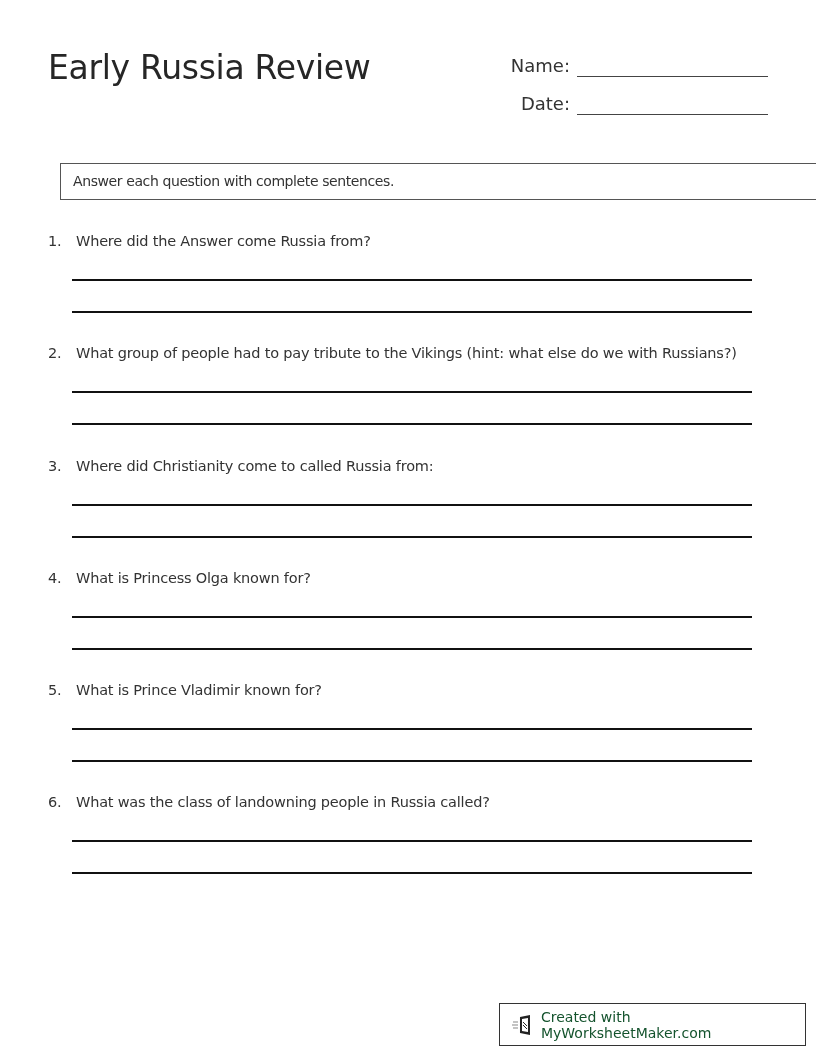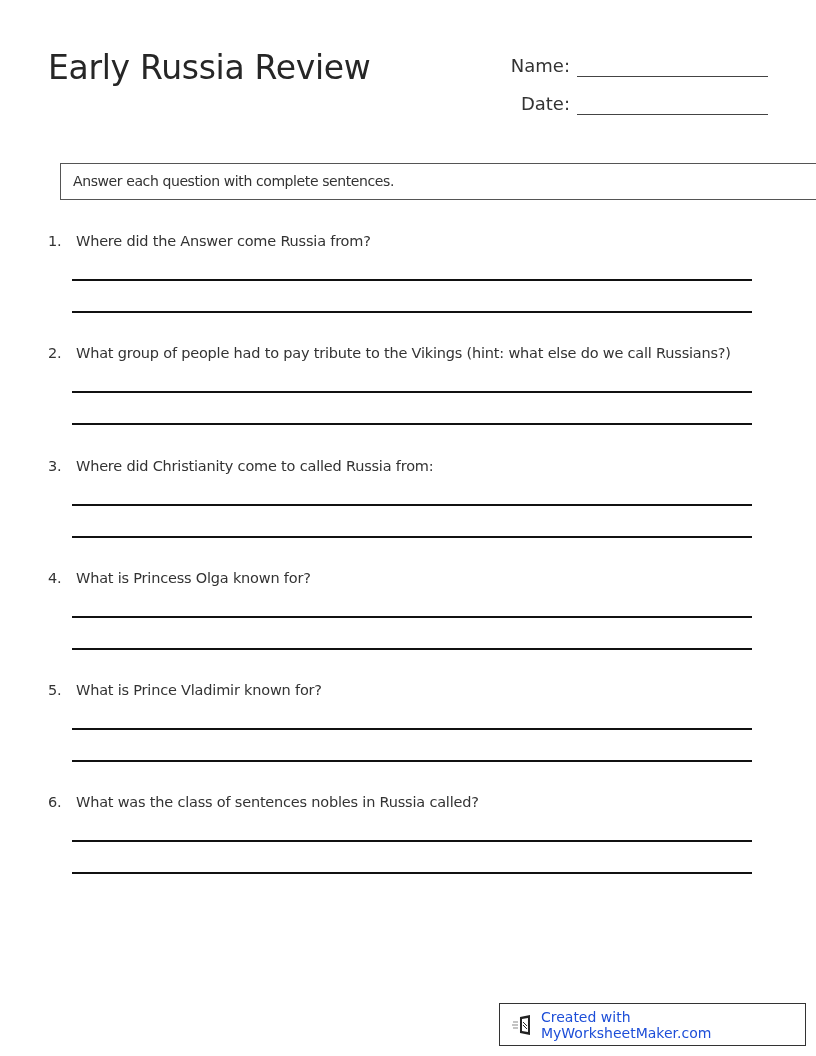--- a/index.html
+++ b/index.html
@@ -35,21 +35,21 @@
     .q-text { flex: 1; }
     .answer-line {
       position: absolute; left: 24px; width: 680px; height: 0;
       border-top: 2.5px solid #111;
     }
 
     .footer-badge {
       position: absolute; left: 499px; top: 1003px; width: 307px; height: 43px;
       border: 1.5px solid #333; box-sizing: border-box;
       display: flex; align-items: center; padding-left: 12px;
-      font-size: 14px; color: #1d4ed8;
+      font-size: 14px; color: #14532d;
     }
     .footer-icon { width: 22px; height: 22px; margin-right: 7px; }
   </style>
 </head>
 <body>
 
 <h1 class="title">Early Russia Review</h1>
 
 <div class="field-row name-row">
   <span class="field-label">Name:</span>
@@ -67,21 +67,21 @@
     <span class="q-num">1.</span>
     <span class="q-text">Where did the Answer come Russia from?</span>
   </div>
   <div class="answer-line" style="top:48px;"></div>
   <div class="answer-line" style="top:80px;"></div>
 </div>
 
 <div class="question" style="top:343px;">
   <div class="q-text-row">
     <span class="q-num">2.</span>
-    <span class="q-text">What group of people had to pay tribute to the Vikings (hint: what else do we call Russians?)</span>
+    <span class="q-text">What group of people had to pay tribute to the Vikings (hint: what else do we with Russians?)</span>
   </div>
   <div class="answer-line" style="top:48px;"></div>
   <div class="answer-line" style="top:80px;"></div>
 </div>
 
 <div class="question" style="top:456px;">
   <div class="q-text-row">
     <span class="q-num">3.</span>
     <span class="q-text">Where did Christianity come to called Russia from:</span>
   </div>
@@ -103,21 +103,21 @@
     <span class="q-num">5.</span>
     <span class="q-text">What is Prince Vladimir known for?</span>
   </div>
   <div class="answer-line" style="top:48px;"></div>
   <div class="answer-line" style="top:80px;"></div>
 </div>
 
 <div class="question" style="top:792px;">
   <div class="q-text-row">
     <span class="q-num">6.</span>
-    <span class="q-text">What was the class of sentences nobles in Russia called?</span>
+    <span class="q-text">What was the class of landowning people in Russia called?</span>
   </div>
   <div class="answer-line" style="top:48px;"></div>
   <div class="answer-line" style="top:80px;"></div>
 </div>
 
 <div class="footer-badge">
   <svg class="footer-icon" viewBox="0 0 22 22">
     <line x1="1" y1="8" x2="6" y2="8" stroke="#888" stroke-width="1"></line>
     <line x1="0" y1="11" x2="6" y2="11" stroke="#888" stroke-width="1"></line>
     <line x1="1" y1="14" x2="6" y2="14" stroke="#888" stroke-width="1"></line>

